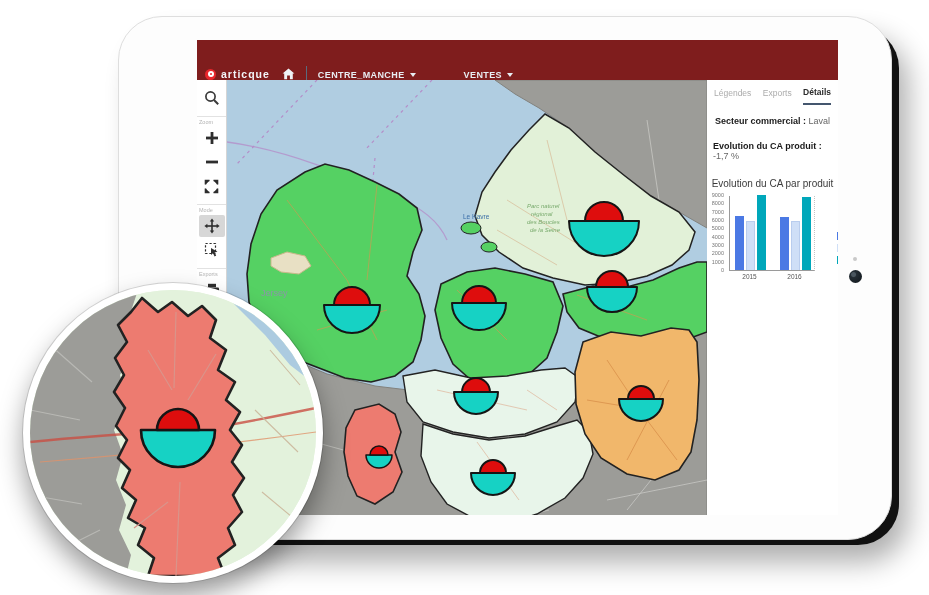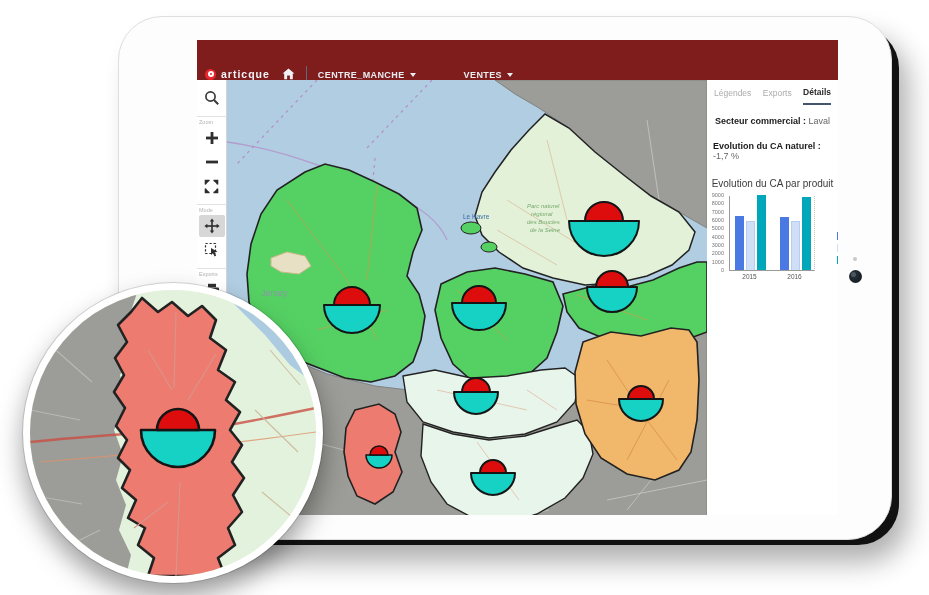--- a/index.html
+++ b/index.html
@@ -281,21 +281,21 @@
       <div class="tabs">
         <div class="tab">Légendes</div>
         <div class="tab">Exports</div>
         <div class="tab active">Détails</div>
       </div>
       <div class="detail-center">
         <span class="dlabel">Secteur commercial :</span>
         <span>Laval</span>
       </div>
       <div class="detail-left">
-        <span class="dlabel">Evolution du CA naturel :</span>
+        <span class="dlabel">Evolution du CA produit :</span>
         <span>-1,7 %</span>
       </div>
       <div class="chart">
         <div class="chart-title">Evolution du CA par produit</div>
         <div class="chart-area">
           <div class="yaxis">
               <div class="ytick" style="bottom: -2.5px;">0</div>
               <div class="ytick" style="bottom: 5.83333px;">1000</div>
               <div class="ytick" style="bottom: 14.1667px;">2000</div>
               <div class="ytick" style="bottom: 22.5px;">3000</div>

